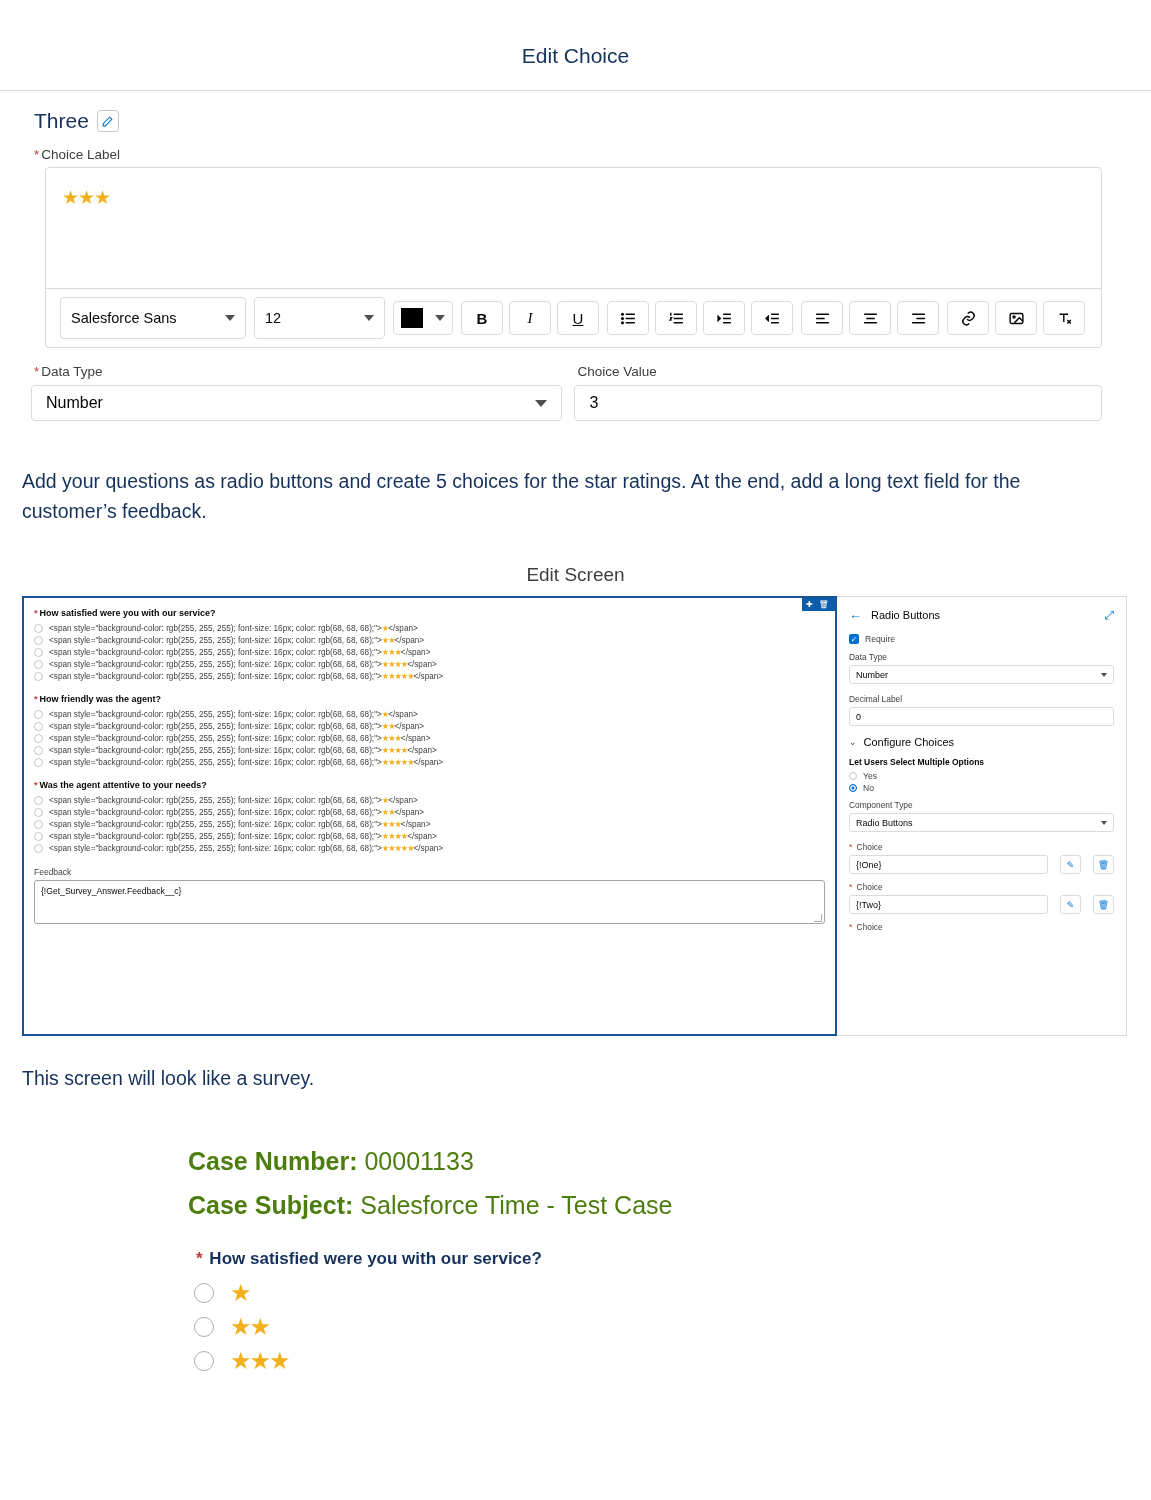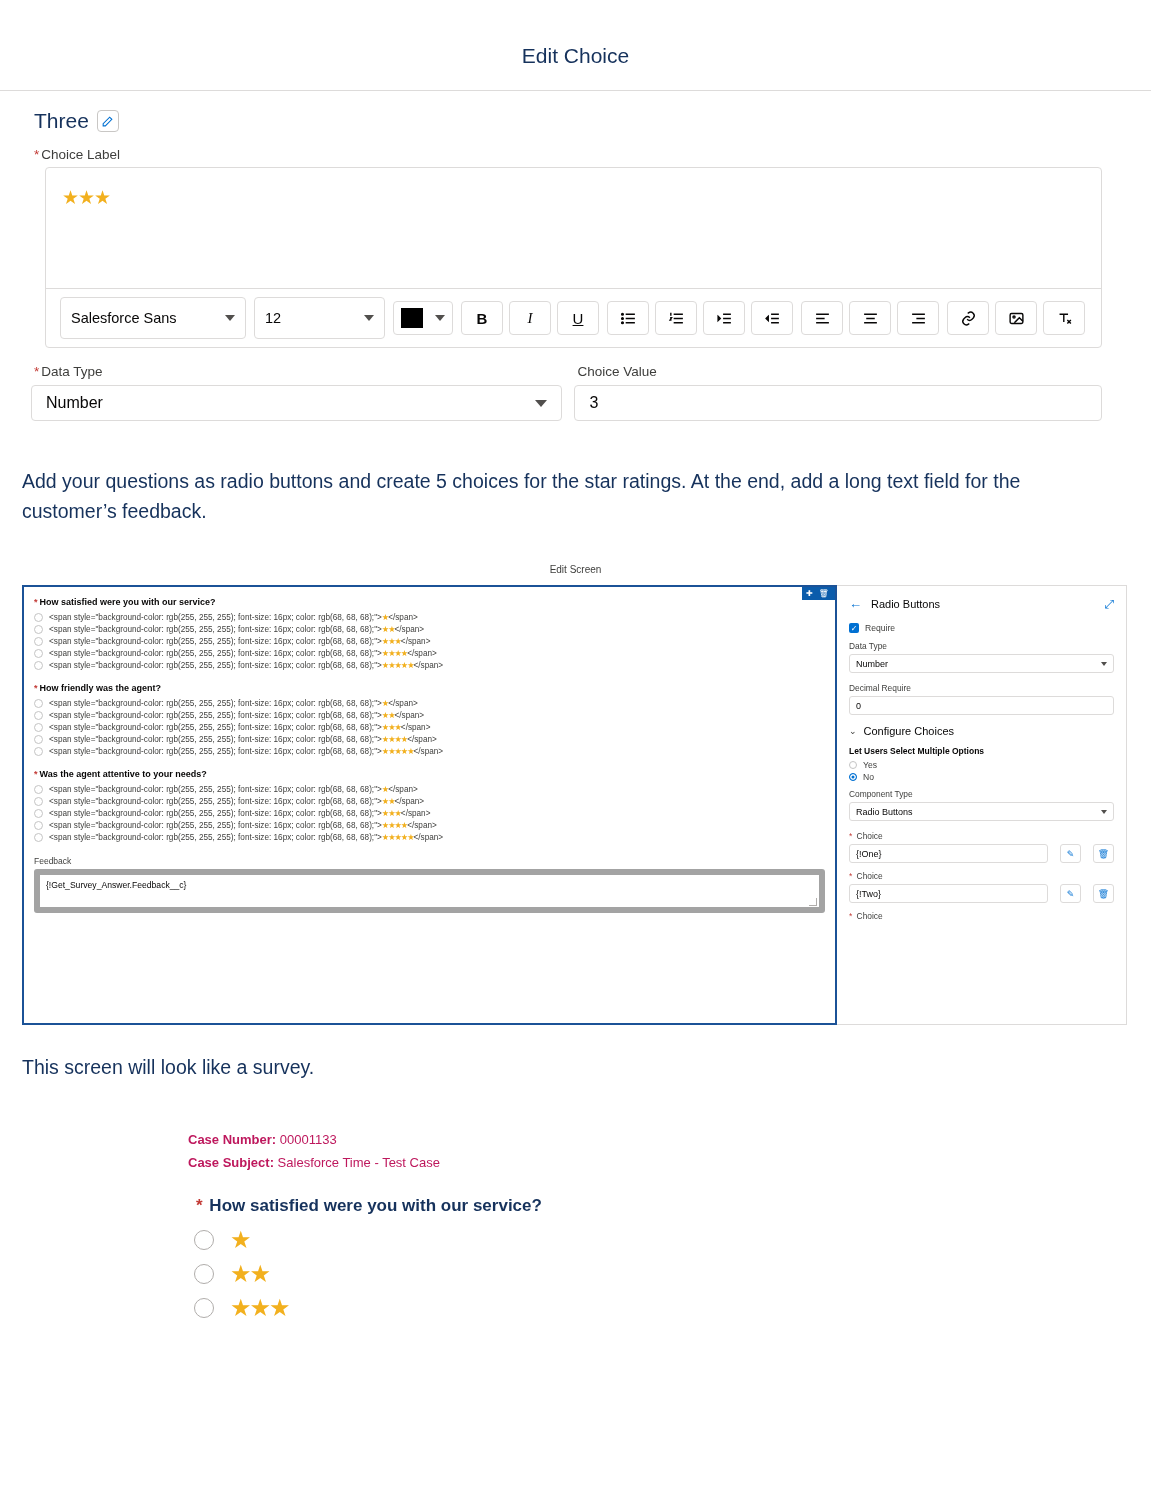--- a/index.html
+++ b/index.html
@@ -142,21 +142,21 @@
     color: #16325c;
   }
   .spacer-38 { height: 38px; }
   .spacer-46 { height: 46px; }
   .spacer-28 { height: 28px; }
 
   
   .screen-shot { margin: 0 22px; }
   .screen-title {
     text-align: center;
-    font-size: 10px;
+    font-size: 19px;
     color: #3e3e3c;
     padding-bottom: 10px;
   }
   .screen-frame {
     display: flex;
     height: 440px;
     font-size: 8.5px;
     color: #3e3e3c;
     overflow: hidden;
   }
@@ -178,21 +178,21 @@
   .q-title .req { color:#c23934; }
   .opt-row { display: flex; align-items: center; gap: 6px; margin: 2px 0; }
   .radio-sm {
     width: 9px; height: 9px; border: 1px solid #c4c4c4; border-radius: 50%;
     background: #fff; flex: 0 0 auto;
   }
   .opt-code { font-size: 8.2px; color: #3e3e3c; white-space: nowrap; }
   .opt-code .stars { color: #f2b01e; letter-spacing: -1px; }
   .fb-label { font-size: 8.5px; color: #3e3e3c; margin: 14px 0 3px 0; }
   .fb-box {
-    border: 6px solid #a3a3a3; border-radius: 3px; height: 44px;
+    border: 1px solid #a3a3a3; border-radius: 3px; height: 44px;
     font-size: 8.6px; color: #080707; padding: 5px 6px; position: relative;
     background: #fff;
   }
   .fb-box:after {
     content:""; position:absolute; right:2px; bottom:1px;
     width:7px; height:7px;
     border-right: 1px solid #b0adab; border-bottom: 1px solid #b0adab;
   }
 
   .props {
@@ -233,21 +233,21 @@
   .choice-row { display: flex; align-items: center; gap: 12px; margin-bottom: 8px; }
   .choice-row .p-input { flex: 1; margin-bottom: 0; }
   .mini-btn {
     width: 21px; height: 19px; border: 1px solid #dddbda; border-radius: 3px;
     background: #fff; display:flex;align-items:center;justify-content:center;
     color:#0070d2; font-size: 9px;
   }
 
   
   .survey { padding: 0 22px 0 188px; }
-  .survey .line { font-size: 13px; line-height: 1.75; color: #be185d; }
+  .survey .line { font-size: 25px; line-height: 1.75; color: #4d7c0f; }
   .survey .line b { font-weight: bold; }
   .survey-q {
     font-size: 17px; font-weight: bold; color: #16325c;
     margin: 22px 0 10px 8px;
   }
   .survey-q .req { color: #c23934; font-weight: bold; }
   .survey-opt { display: flex; align-items: center; gap: 16px; margin: 6px 0 6px 6px; }
   .radio-lg { width: 20px; height: 20px; border: 1px solid #b0adab; border-radius: 50%; background:#fff; }
   .stars-lg { color: #f2b01e; font-size: 24px; letter-spacing: -2px; }
 </style>
@@ -477,21 +477,21 @@
         <span class="chk">✓</span>
         <span>Require</span>
       </div>
 
       <div class="p-lbl">Data Type</div>
       <div class="p-input">
         <span>Number</span>
         <span class="p-caret"></span>
       </div>
 
-      <div class="p-lbl">Decimal Require</div>
+      <div class="p-lbl">Decimal Label</div>
       <div class="p-input">
         <span>0</span>
       </div>
 
       <div class="section-head">
         <span class="chev">⌄</span>
         <span>Configure Choices</span>
       </div>
 
       <div class="bold-lbl">Let Users Select Multiple Options</div>

